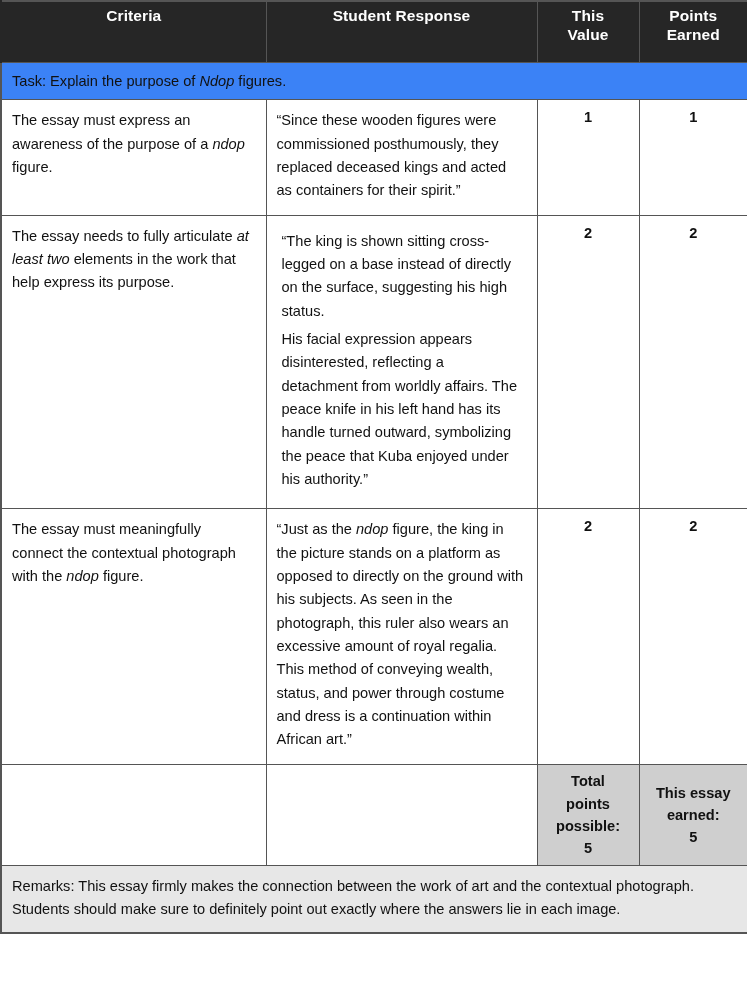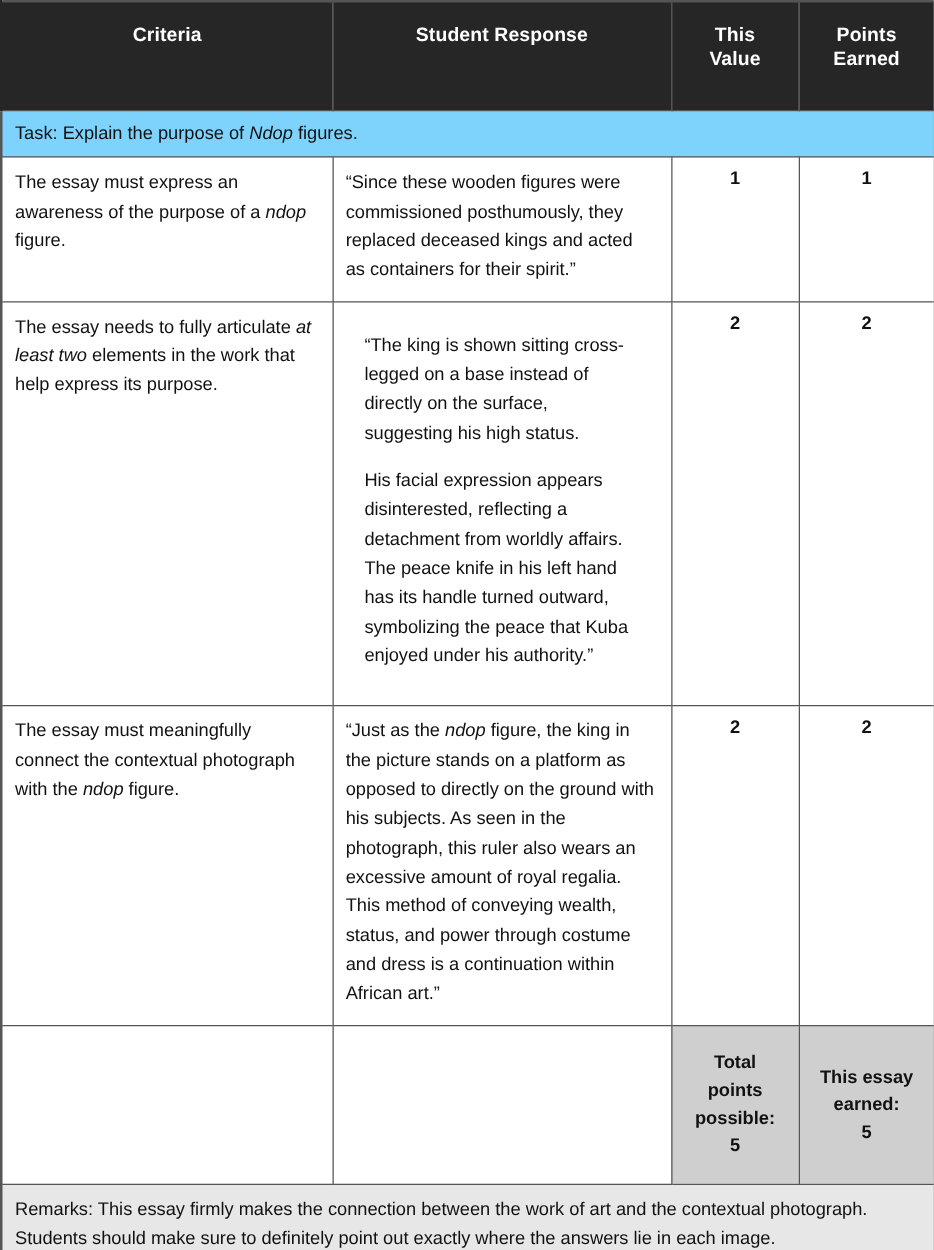--- a/index.html
+++ b/index.html
@@ -18,21 +18,21 @@
   .rubric-table {
     width: 747px;
     border-collapse: collapse;
     table-layout: fixed;
     border: 2px solid #555555;
   }
 
   .rubric-table td,
   .rubric-table th {
     border: 1px solid #555555;
-    padding: 17px;
+    padding: 4px;
     vertical-align: top;
   }
 
   
   col.c-criteria   { width: 265px; }
   col.c-response   { width: 271px; }
   col.c-pointvalue { width: 102px; }
   col.c-earned     { width: 109px; }
 
   
@@ -47,39 +47,39 @@
     padding: 0 6px 8px 6px;
     line-height: 1.24;
     border: 1px solid #6e6e6e;
     letter-spacing: 0.1px;
   }
   thead th.first { border-left: 2px solid #262626; }
   thead th.last  { border-right: 2px solid #262626; }
 
   
   td.task-band {
-    background: #7dd3fc;
+    background: #3b82f6;
     font-size: 14.6px;
     line-height: 1.52;
     padding: 7px 9px 7px 10px;
     vertical-align: middle;
   }
   td.task-band em { font-style: italic; }
 
   
   td.body-cell {
     font-size: 14.6px;
     line-height: 1.60;
     padding: 9px 11px 12px 10px;
     vertical-align: top;
     background: #ffffff;
     font-weight: normal;
   }
   td.body-cell em { font-style: italic; }
-  td.body-cell p { margin: 15px; }
+  td.body-cell p { margin: 5px; }
 
   td.num-cell {
     font-size: 14.6px;
     font-weight: bold;
     text-align: center;
     vertical-align: top;
     padding: 9px 4px 0 4px;
     background: #ffffff;
   }
 

